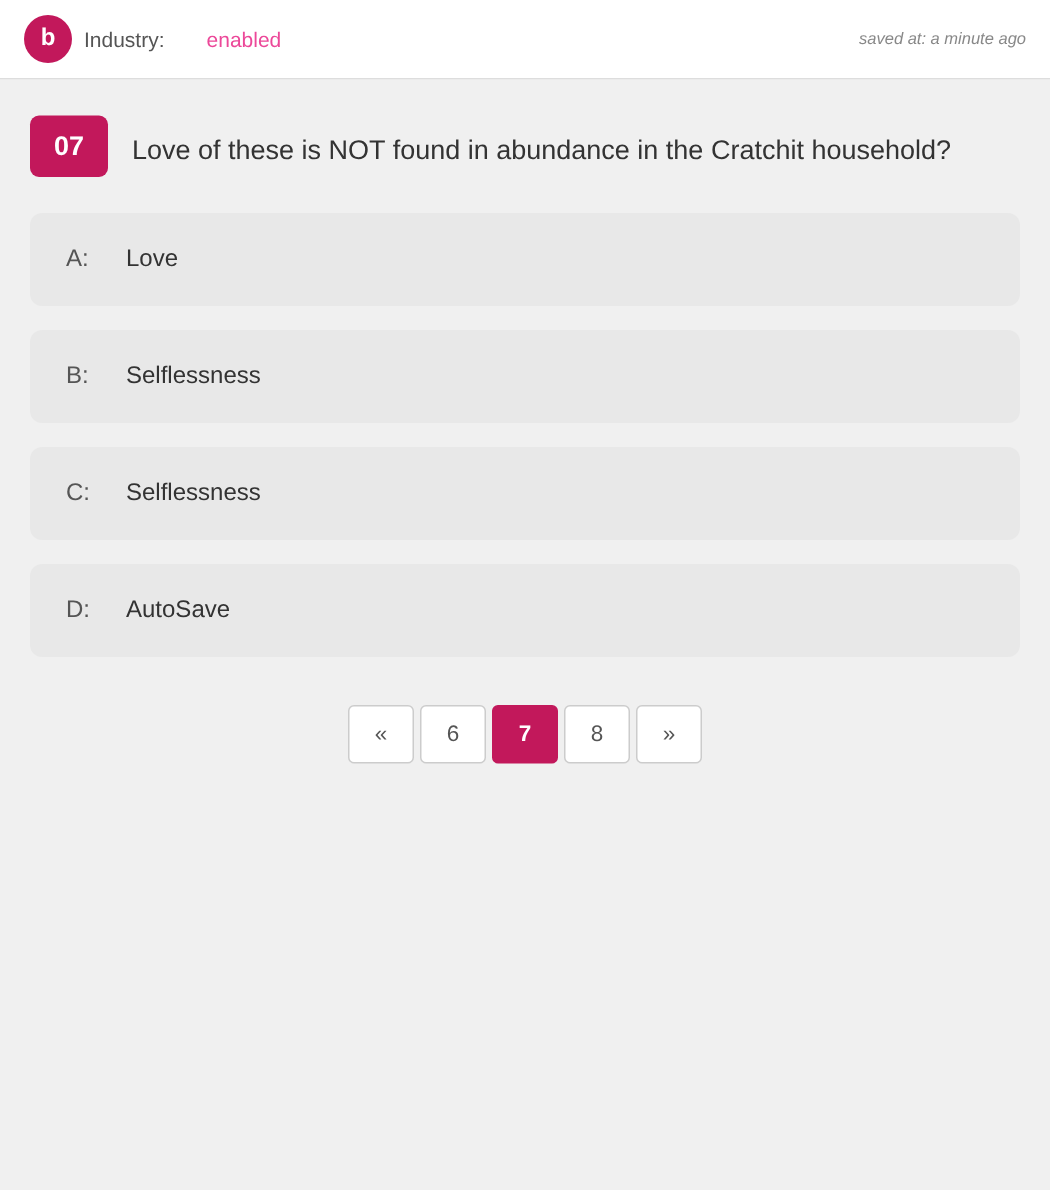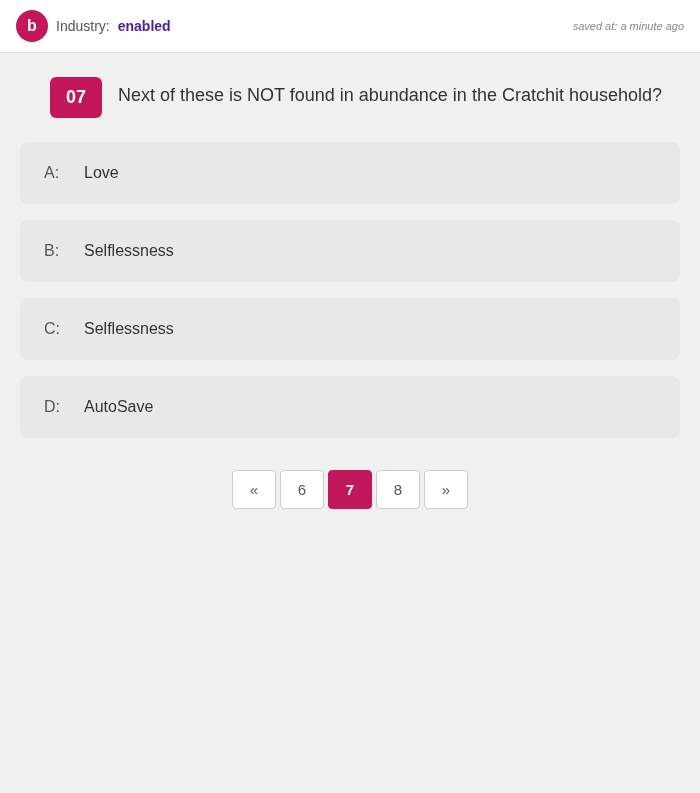--- a/index.html
+++ b/index.html
@@ -44,40 +44,40 @@
       font-size: 16px;
     }
 
     .autosave-label {
       font-size: 14px;
       color: #555;
     }
 
     .autosave-status {
       font-size: 14px;
-      color: #4c1d95;
-      font-weight: bold;
+      color: #ec4899;
+      font-weight: normal;
+      margin-left: 20px;
     }
 
     .saved-at {
       font-size: 11px;
       color: #888;
       font-style: italic;
     }
 
     .main-content {
       padding: 24px 20px;
     }
 
     .question-header {
       display: flex;
-      align-items: flex-start;
+      align-items: center;
       gap: 16px;
       margin-bottom: 24px;
-      margin-left: 30px;
     }
 
     .question-number-badge {
       background: #c2185b;
       color: white;
       font-size: 18px;
       font-weight: bold;
       padding: 10px 14px;
       border-radius: 6px;
       min-width: 52px;
@@ -151,21 +151,21 @@
     <span class="autosave-label">Industry:</span>
     <span class="autosave-status">enabled</span>
   </div>
   <div class="saved-at">saved at: a minute ago</div>
 </div>
 
 <div class="main-content">
 
   <div class="question-header">
     <div class="question-number-badge">07</div>
-    <div class="question-text">Next of these is NOT found in abundance in the Cratchit household?</div>
+    <div class="question-text">Love of these is NOT found in abundance in the Cratchit household?</div>
   </div>
 
   <div class="answer-option">
     <span class="option-label">A:</span>
     <span class="option-text">Love</span>
   </div>
 
   <div class="answer-option">
     <span class="option-label">B:</span>
     <span class="option-text">Selflessness</span>

